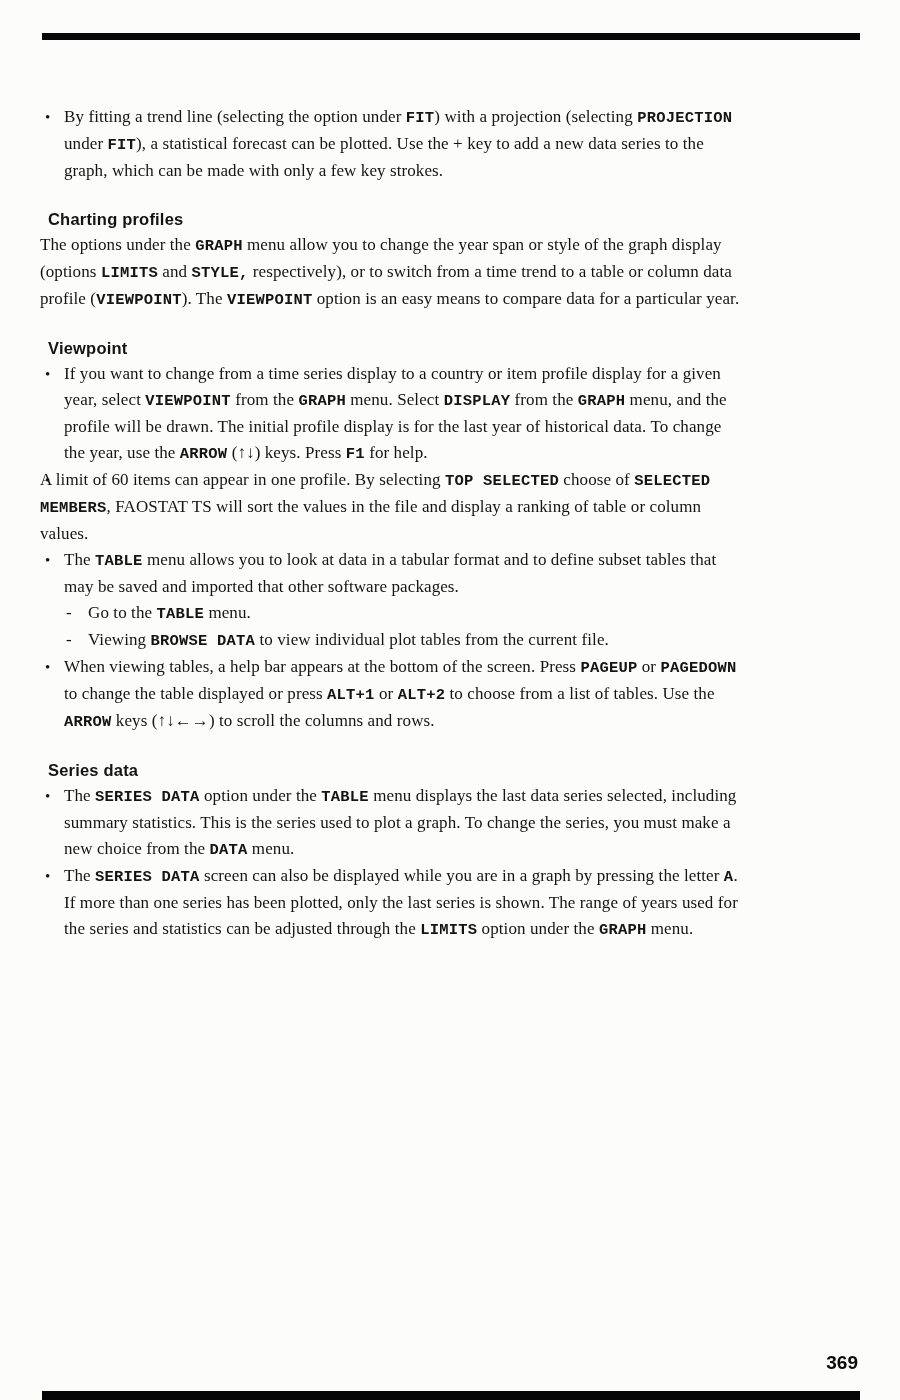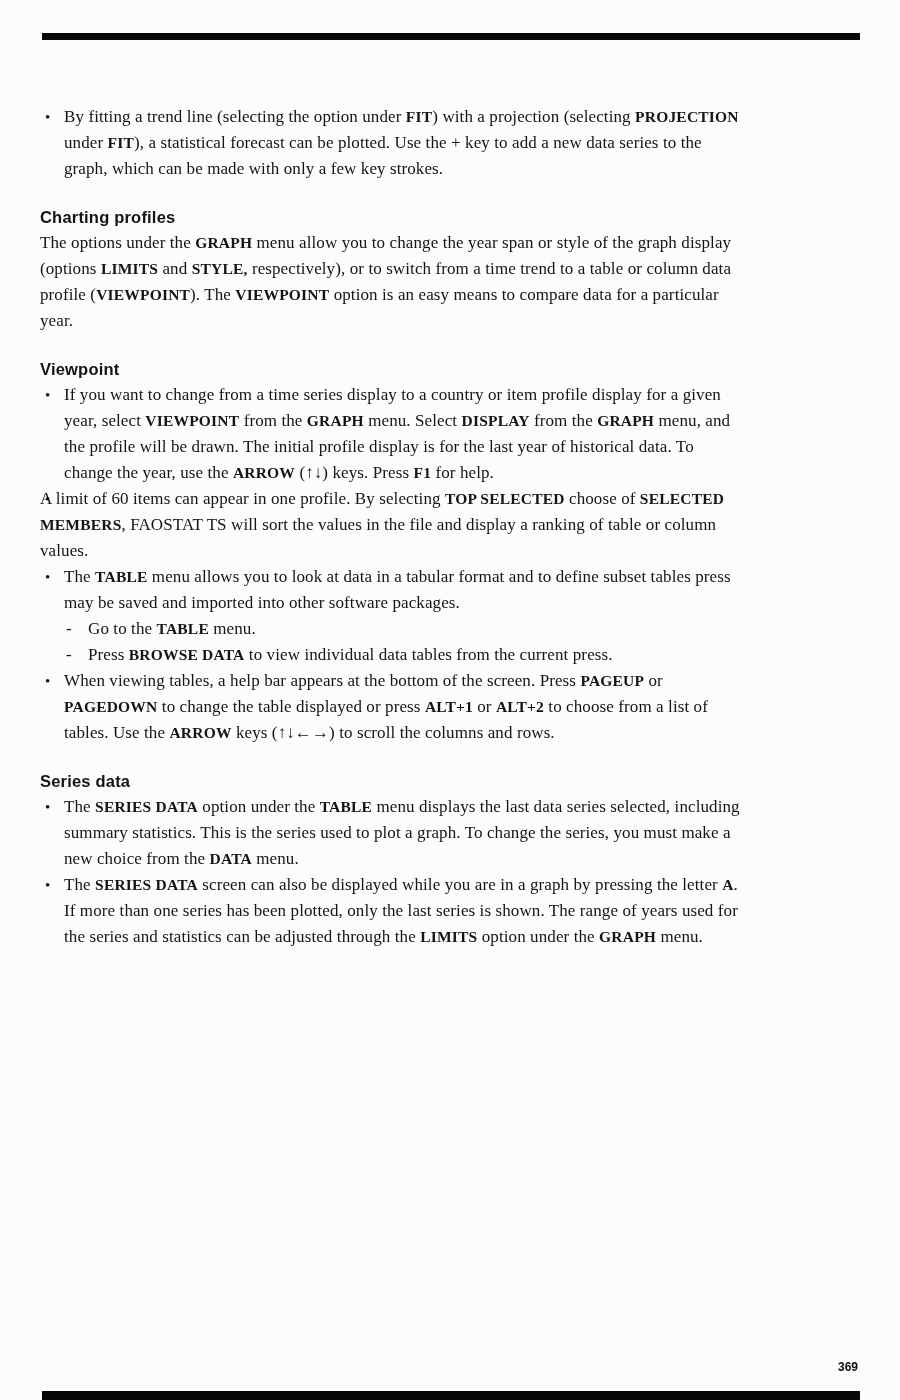--- a/index.html
+++ b/index.html
@@ -29,62 +29,63 @@
     line-height: 26px;
     letter-spacing: 0.1px;
   }
   .block { margin: 0; }
   .block.heading {
     font-family: "Liberation Sans", sans-serif;
     font-weight: 700;
     font-size: 16.5px;
     letter-spacing: 0.2px;
     margin-top: 22px;
+    margin-left: 8px;
   }
   .block.bullet { position: relative; padding-left: 24px; }
   .block.bullet > .marker {
     position: absolute;
     left: 5px;
     top: 0;
     font-size: 15px;
   }
   .block.dash { position: relative; padding-left: 48px; }
   .block.dash > .marker { position: absolute; left: 26px; top: 0; }
   .kw {
-    font-family: Liberation Serif, serif;
+    font-family: Liberation Mono, monospace;
     font-weight: 700;
     font-size: 15.5px;
     letter-spacing: 0.2px;
   }
   .page-number {
     position: absolute;
     right: 42px;
     bottom: 26px;
     font-family: "Liberation Sans", sans-serif;
     font-weight: 700;
-    font-size: 12px;
+    font-size: 19px;
     color: #0c0c0c;
   }
 </style>
 </head>
 <body>
 
 <div class="rule rule-top"></div>
 
 <div class="doc">
     <div class="block bullet"><span class="marker">•</span><span class="content"><span class="txt">By fitting a trend line (selecting the option under </span><span class="kw">FIT</span><span class="txt">) with a projection (selecting </span><span class="kw">PROJECTION</span><span class="txt"> under </span><span class="kw">FIT</span><span class="txt">), a statistical forecast can be plotted. Use the + key to add a new data series to the graph, which can be made with only a few key strokes.</span></span></div>
     <div class="block heading">Charting profiles</div>
     <div class="block para"><span class="content"><span class="txt">The options under the </span><span class="kw">GRAPH</span><span class="txt"> menu allow you to change the year span or style of the graph display (options </span><span class="kw">LIMITS</span><span class="txt"> and </span><span class="kw">STYLE,</span><span class="txt"> respectively), or to switch from a time trend to a table or column data profile (</span><span class="kw">VIEWPOINT</span><span class="txt">). The </span><span class="kw">VIEWPOINT</span><span class="txt"> option is an easy means to compare data for a particular year.</span></span></div>
     <div class="block heading">Viewpoint</div>
     <div class="block bullet"><span class="marker">•</span><span class="content"><span class="txt">If you want to change from a time series display to a country or item profile display for a given year, select </span><span class="kw">VIEWPOINT</span><span class="txt"> from the </span><span class="kw">GRAPH</span><span class="txt"> menu. Select </span><span class="kw">DISPLAY</span><span class="txt"> from the </span><span class="kw">GRAPH</span><span class="txt"> menu, and the profile will be drawn. The initial profile display is for the last year of historical data. To change the year, use the </span><span class="kw">ARROW</span><span class="txt"> (↑↓) keys. Press </span><span class="kw">F1</span><span class="txt"> for help.</span></span></div>
     <div class="block bullet"><span class="marker">•</span></div>
     <div class="block para"><span class="content"><span class="txt">A limit of 60 items can appear in one profile. By selecting </span><span class="kw">TOP SELECTED</span><span class="txt"> choose of </span><span class="kw">SELECTED MEMBERS</span><span class="txt">, FAOSTAT TS will sort the values in the file and display a ranking of table or column values.</span></span></div>
-    <div class="block bullet"><span class="marker">•</span><span class="content"><span class="txt">The </span><span class="kw">TABLE</span><span class="txt"> menu allows you to look at data in a tabular format and to define subset tables press may be saved and imported into other software packages.</span></span></div>
+    <div class="block bullet"><span class="marker">•</span><span class="content"><span class="txt">The </span><span class="kw">TABLE</span><span class="txt"> menu allows you to look at data in a tabular format and to define subset tables that may be saved and imported that other software packages.</span></span></div>
     <div class="block dash"><span class="marker">-</span><span class="content"><span class="txt">Go to the </span><span class="kw">TABLE</span><span class="txt"> menu.</span></span></div>
-    <div class="block dash"><span class="marker">-</span><span class="content"><span class="txt">Press </span><span class="kw">BROWSE DATA</span><span class="txt"> to view individual data tables from the current press.</span></span></div>
+    <div class="block dash"><span class="marker">-</span><span class="content"><span class="txt">Viewing </span><span class="kw">BROWSE DATA</span><span class="txt"> to view individual plot tables from the current file.</span></span></div>
     <div class="block bullet"><span class="marker">•</span><span class="content"><span class="txt">When viewing tables, a help bar appears at the bottom of the screen. Press </span><span class="kw">PAGEUP</span><span class="txt"> or </span><span class="kw">PAGEDOWN</span><span class="txt"> to change the table displayed or press </span><span class="kw">ALT+1</span><span class="txt"> or </span><span class="kw">ALT+2</span><span class="txt"> to choose from a list of tables. Use the </span><span class="kw">ARROW</span><span class="txt"> keys (↑↓←→) to scroll the columns and rows.</span></span></div>
     <div class="block heading">Series data</div>
     <div class="block bullet"><span class="marker">•</span><span class="content"><span class="txt">The </span><span class="kw">SERIES DATA</span><span class="txt"> option under the </span><span class="kw">TABLE</span><span class="txt"> menu displays the last data series selected, including summary statistics. This is the series used to plot a graph. To change the series, you must make a new choice from the </span><span class="kw">DATA</span><span class="txt"> menu.</span></span></div>
     <div class="block bullet"><span class="marker">•</span><span class="content"><span class="txt">The </span><span class="kw">SERIES DATA</span><span class="txt"> screen can also be displayed while you are in a graph by pressing the letter </span><span class="kw">A</span><span class="txt">. If more than one series has been plotted, only the last series is shown. The range of years used for the series and statistics can be adjusted through the </span><span class="kw">LIMITS</span><span class="txt"> option under the </span><span class="kw">GRAPH</span><span class="txt"> menu.</span></span></div>
   </div>
 
 <div class="page-number">369</div>
 
 <div class="rule rule-bottom"></div>
 

